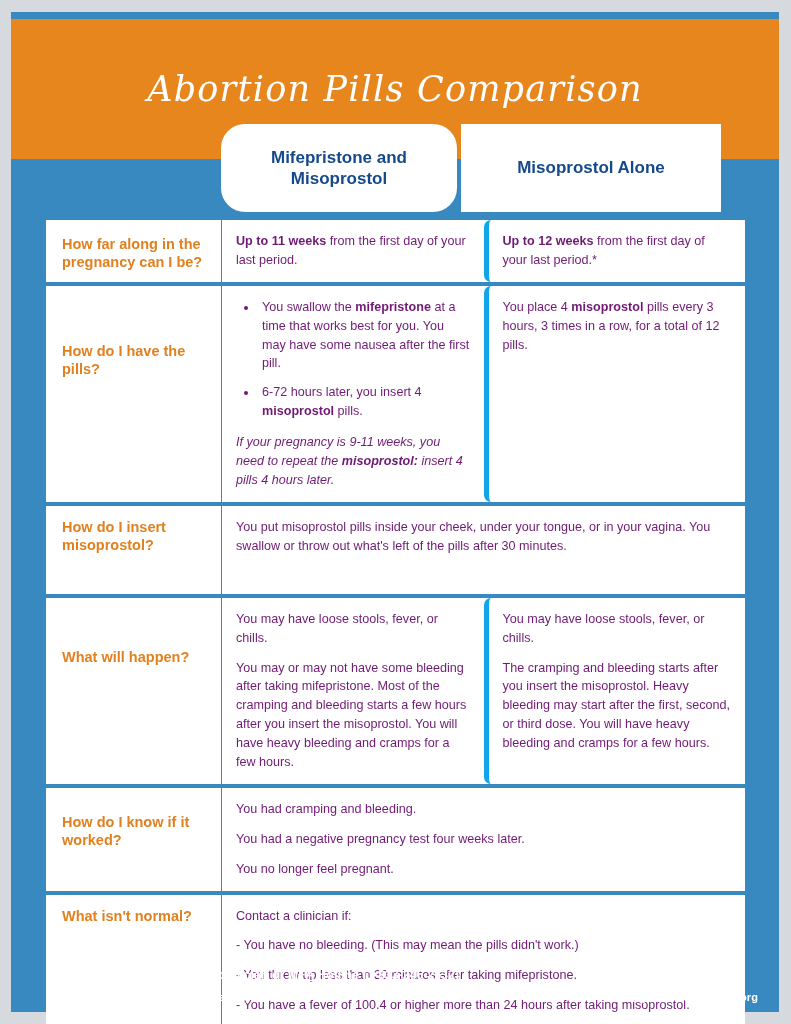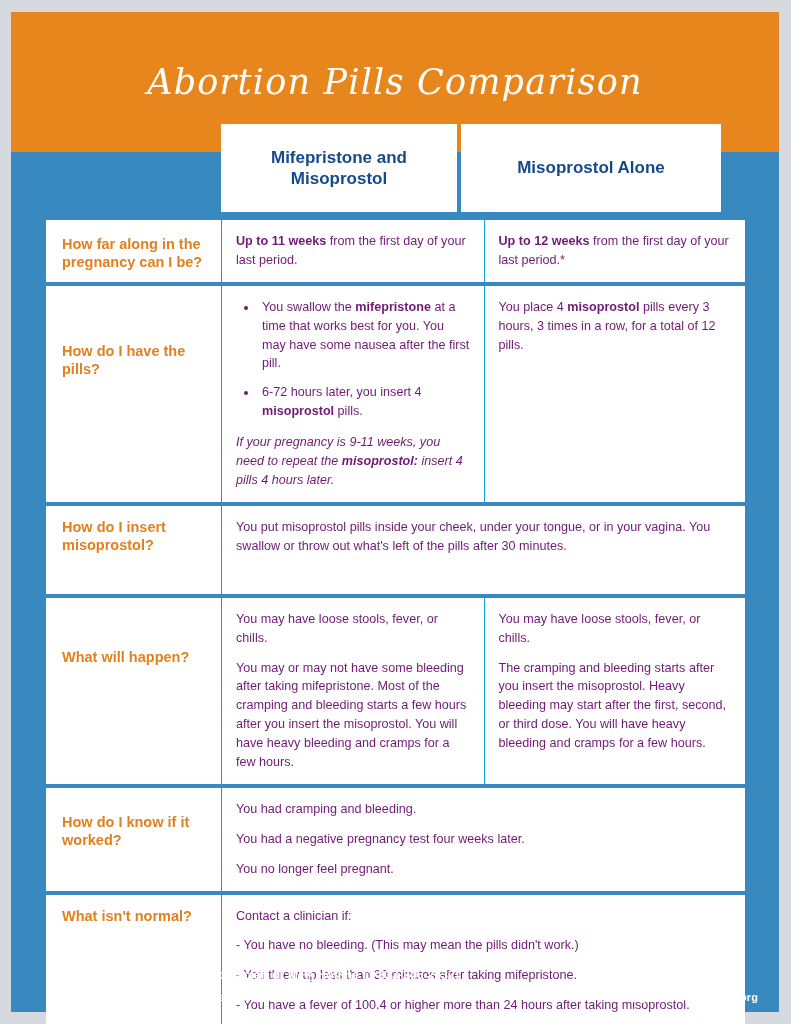--- a/index.html
+++ b/index.html
@@ -24,21 +24,21 @@
     top: 12px;
     width: 768px;
     height: 1000px;
     background: #3889bf;
     box-sizing: border-box;
   }
   
   .title-banner {
     position: absolute;
     left: 0;
-    top: 0;
+    top: 7px;
     width: 768px;
     height: 140px;
     background: #e8861e;
     display: flex;
     align-items: center;
     justify-content: center;
   }
   .title-text {
     font-family: "DejaVu Serif", "Liberation Serif", serif;
     font-style: italic;
@@ -64,21 +64,21 @@
     align-items: center;
     justify-content: center;
     text-align: center;
     color: #16498b;
     font-weight: bold;
     font-size: 17px;
     line-height: 1.25;
     padding: 4px 8px;
     box-sizing: border-box;
   }
-  .colhead.c1 { width: 236px; }
+  .colhead.c1 { width: 236px; border-radius: 24px; }
   .colhead.c2 { width: 260px; }
 
   
   .tbl {
     position: absolute;
     left: 35px;
     top: 208px;
     width: 699px;
   }
   .trow {
@@ -105,21 +105,21 @@
     box-sizing: border-box;
   }
   .cell {
     box-sizing: border-box;
     padding: 12px 14px 12px 14px;
     font-size: 12.6px;
     line-height: 1.5;
     color: #701a75;
   }
   .cell.half { width: 50%; flex: 0 0 50%; }
-  .cell.half + .cell.half { border-left: 1px solid #0ea5e9; }
+  .cell.half + .cell.half { border-left: 5px solid #0ea5e9; border-radius: 7px; }
   .cell.full { width: 100%; flex: 1 1 auto; }
 
   .cell p { margin: 0 0 11px 0; }
   .cell p:last-child { margin-bottom: 0; }
   .cell b, .cell strong { font-weight: bold; }
 
   ul.bullets {
     margin: 0 0 10px 0;
     padding-left: 22px;
     list-style: disc;

